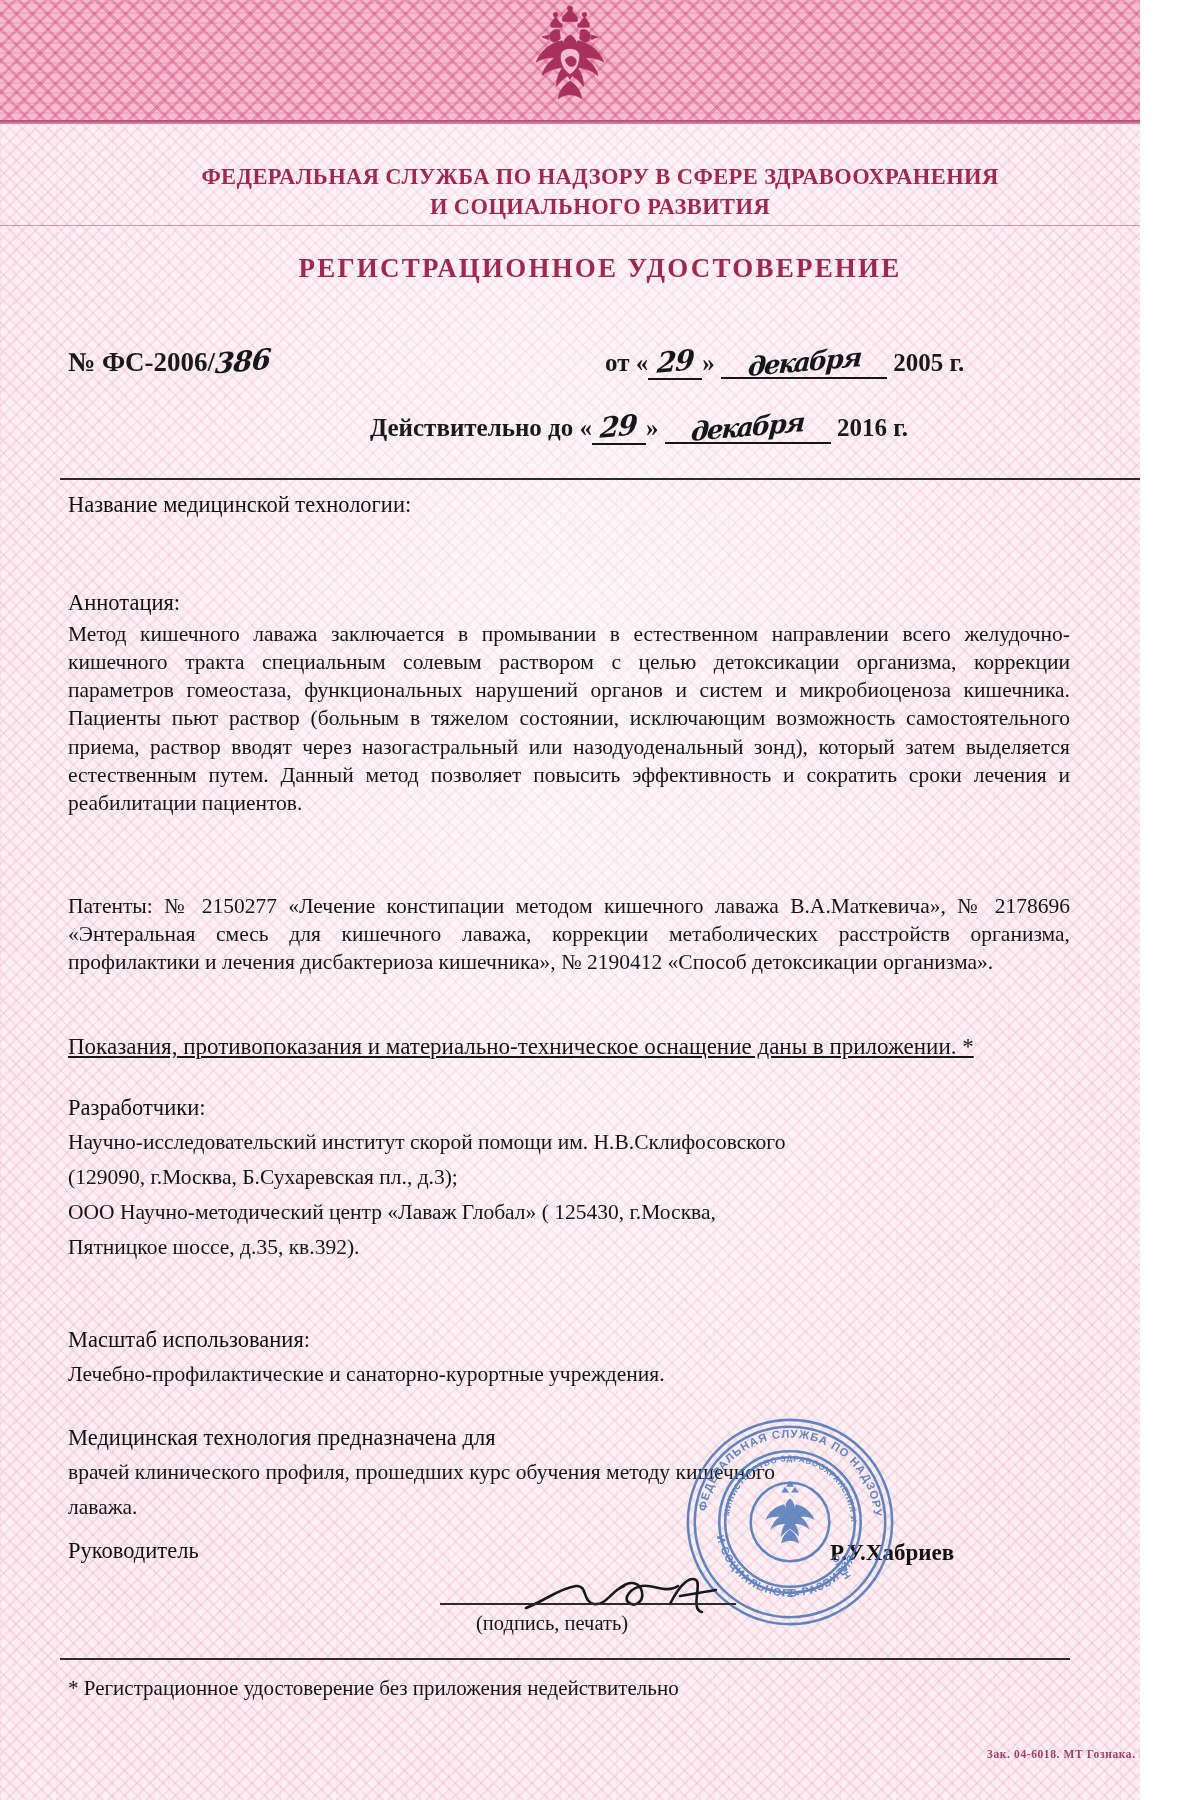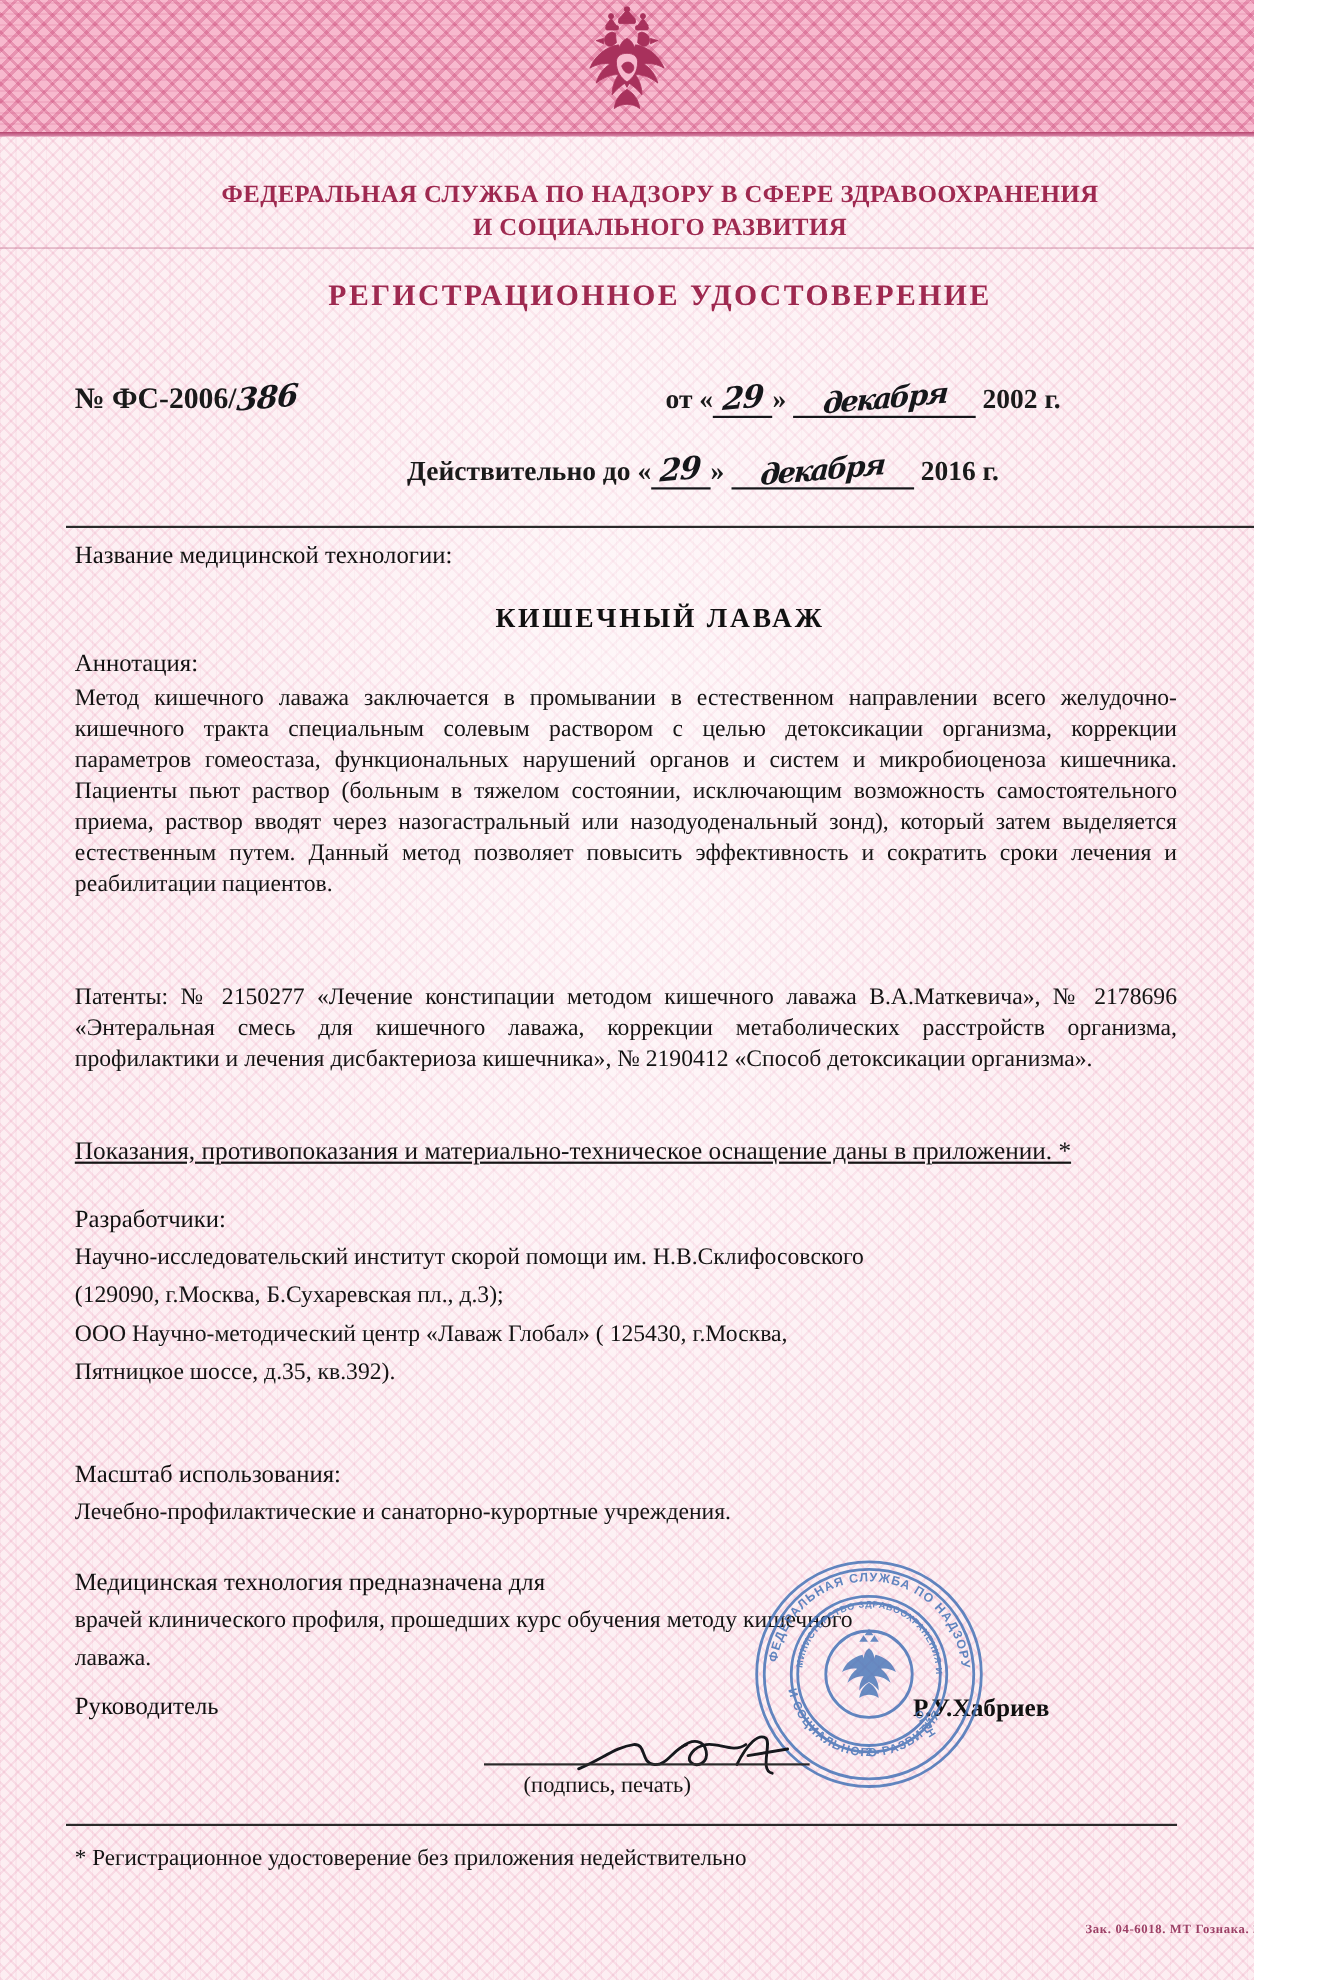--- a/index.html
+++ b/index.html
@@ -189,34 +189,33 @@
     <div class="doc-title">РЕГИСТРАЦИОННОЕ УДОСТОВЕРЕНИЕ</div>
 
     <div class="numline">
       <span>№ ФС-2006/</span><span class="hand hand-g">386</span>
     </div>
 
     <div class="dateline-1">
       <span>от</span>
       <span>«</span><span class="hand-slot hand-day"><span class="hand hand-g">29</span></span><span>»</span>
       <span class="hand-slot hand-month"><span class="hand hand-m">декабря</span></span>
-      <span>2002 г.</span>
+      <span>2005 г.</span>
     </div>
 
     <div class="dateline-2">
       <span>Действительно до</span>
       <span>«</span><span class="hand-slot hand-day"><span class="hand hand-g">29</span></span><span>»</span>
       <span class="hand-slot hand-month"><span class="hand hand-m">декабря</span></span>
       <span>2016 г.</span>
     </div>
 
     <div class="rule rule-mid"></div>
 
     <div class="sec-head" style="left:68px;top:492px;">Название медицинской технологии:</div>
-    <div class="tech-name">КИШЕЧНЫЙ ЛАВАЖ</div>
 
     <div class="sec-head" style="left:68px;top:590px;">Аннотация:</div>
     <div class="body-text just" style="left:68px;top:620px;width:1002px;">Метод кишечного лаважа заключается в промывании  в естественном направлении всего желудочно-кишечного тракта  специальным солевым раствором  с целью детоксикации организма, коррекции параметров гомеостаза, функциональных нарушений органов и систем  и микробиоценоза кишечника. Пациенты пьют раствор (больным в тяжелом состоянии, исключающим возможность самостоятельного приема,  раствор вводят через назогастральный  или назодуоденальный зонд), который затем выделяется естественным путем.  Данный метод позволяет повысить эффективность и сократить сроки лечения и реабилитации пациентов.</div>
     <div class="body-text just" style="left:68px;top:892px;width:1002px;">Патенты:  №  2150277  «Лечение  констипации  методом  кишечного  лаважа В.А.Маткевича», № 2178696 «Энтеральная смесь для кишечного лаважа, коррекции метаболических расстройств организма, профилактики и лечения дисбактериоза кишечника», № 2190412 «Способ детоксикации организма».</div>
     <div class="body-text" style="left:68px;top:1032px;width:1010px;font-size:23px;text-decoration:underline;">Показания, противопоказания  и материально-техническое  оснащение даны в приложении. *</div>
 
     <div class="sec-head" style="left:68px;top:1095px;">Разработчики:</div>
     <div class="body-text" style="left:68px;top:1128px;width:1010px;">Научно-исследовательский  институт скорой помощи  им. Н.В.Склифосовского</div>
     <div class="body-text" style="left:68px;top:1163px;width:1010px;">(129090, г.Москва, Б.Сухаревская пл., д.3);</div>
     <div class="body-text" style="left:68px;top:1198px;width:1010px;">ООО Научно-методический центр «Лаваж Глобал» ( 125430, г.Москва,</div>

